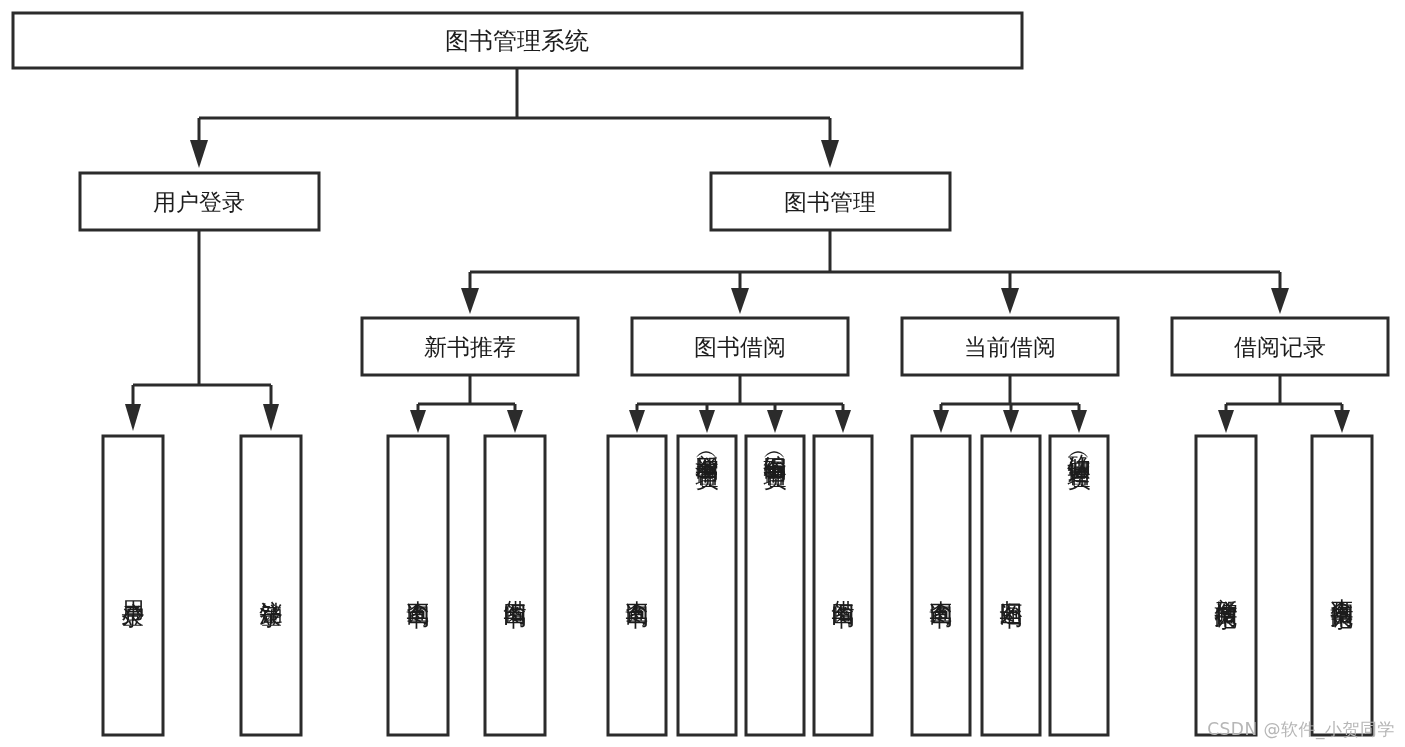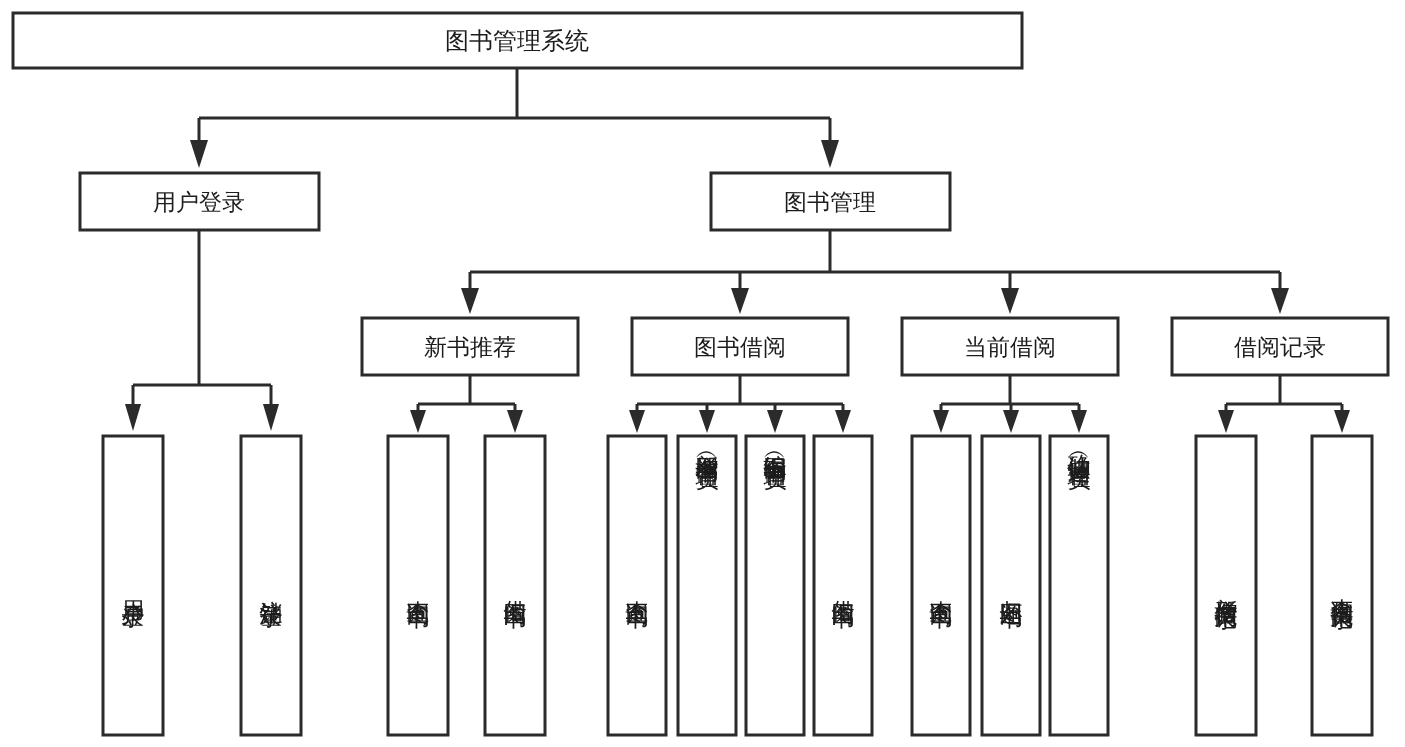--- a/index.html
+++ b/index.html
@@ -221,13 +221,14 @@
   <div class="leaf-label-wrap" style="left:1050px; top:436px; width:58px; height:299px; align-items:flex-start;">
     <span class="leaf-label">确认归还（管理员）</span>
   </div>
   <div class="leaf-label-wrap" style="left:1196px; top:436px; width:60px; height:299px;">
     <span class="leaf-label">新增借阅记录</span>
   </div>
   <div class="leaf-label-wrap" style="left:1312px; top:436px; width:60px; height:299px;">
     <span class="leaf-label">查询借阅记录</span>
   </div>
 
+  <div class="watermark">CSDN @软件_小贺同学</div>
 </div>
 
 </body></html>

